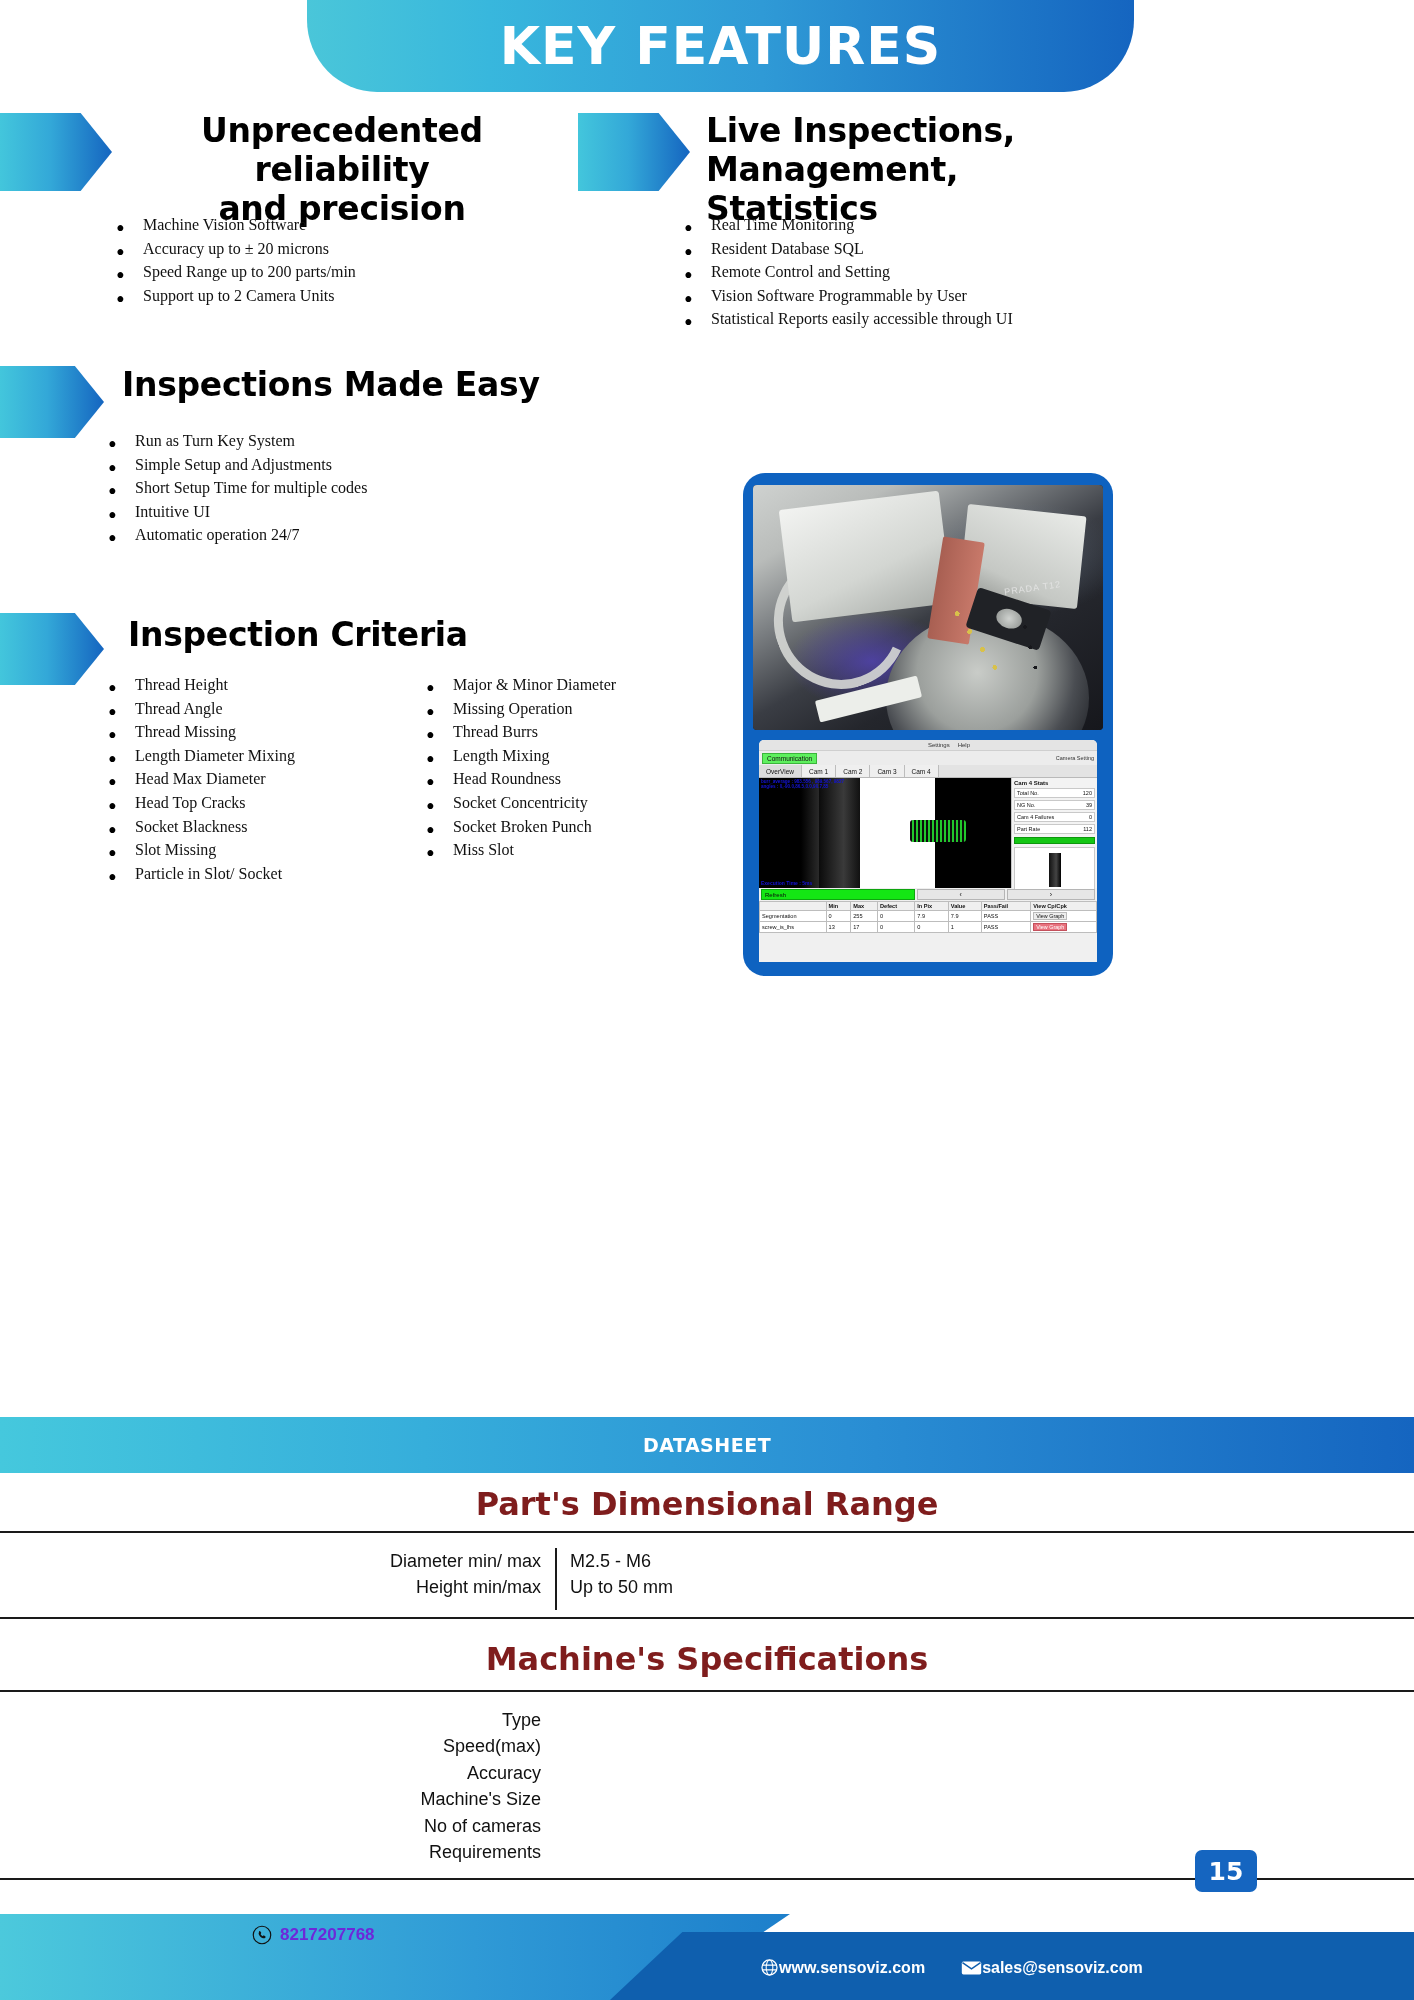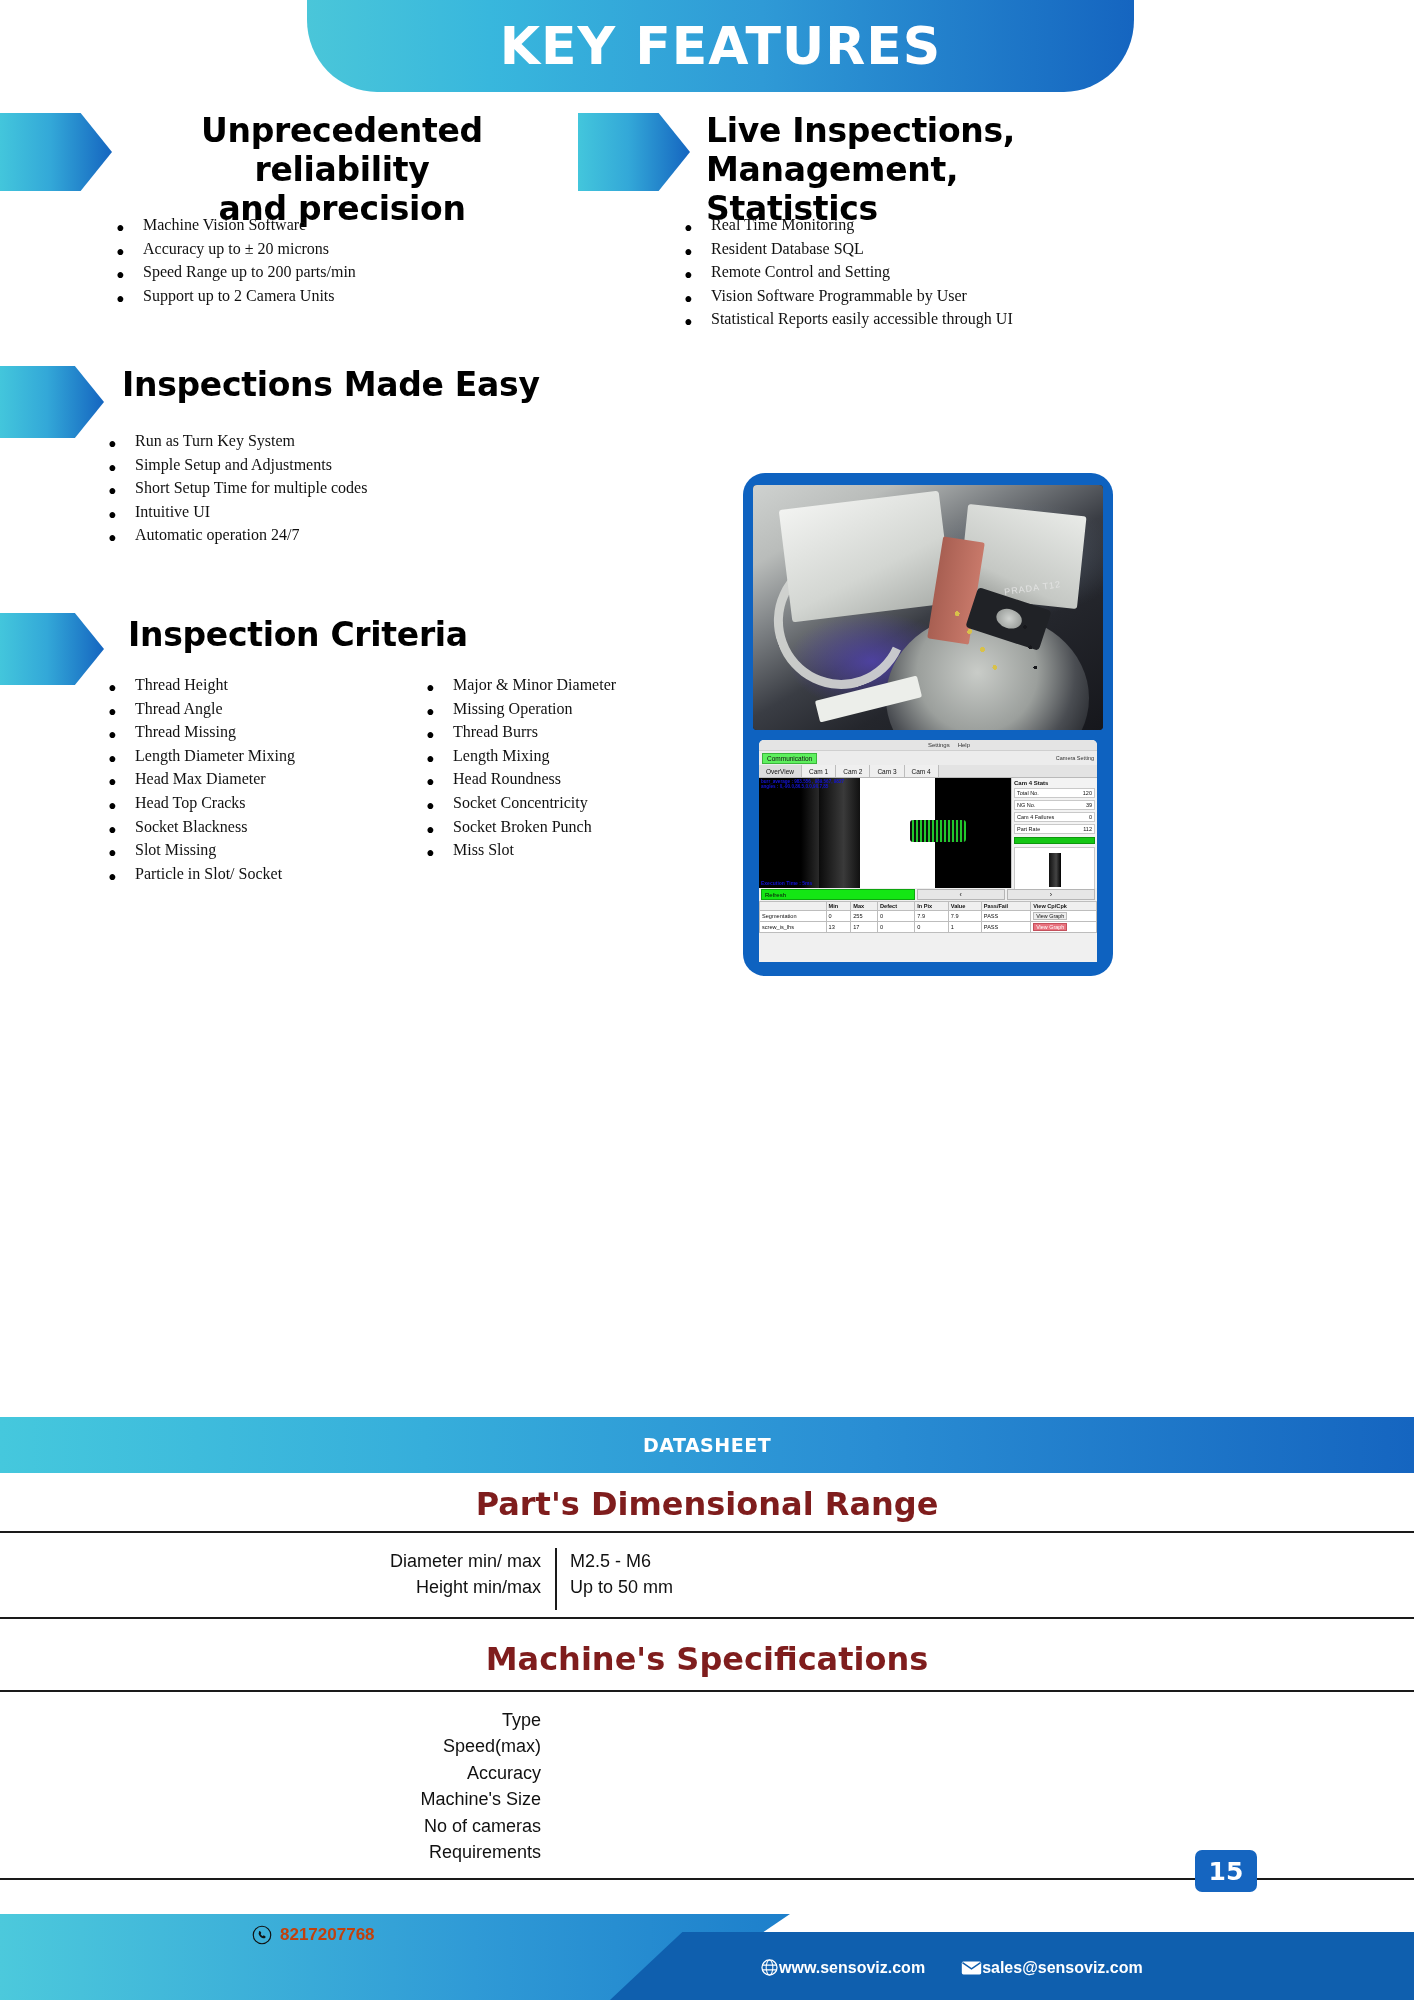--- a/index.html
+++ b/index.html
@@ -225,21 +225,21 @@
     clip-path:polygon(0 0, 100% 0, 84% 100%, 0 100%);
   }
   .foot-right{
     position:absolute; left:610px; top:52px; width:804px; height:68px;
     background:#0f5fae;
     clip-path:polygon(9% 0, 100% 0, 100% 100%, 0 100%);
   }
   .foot-phone{
     position:absolute; left:252px; top:1925px;
     display:flex; align-items:center; gap:8px;
-    font-size:17px; font-weight:bold; color:#c2410c;
+    font-size:17px; font-weight:bold; color:#6d28d9;
   }
   .foot-contacts{
     position:absolute; left:760px; top:1958px;
     display:flex; align-items:center; gap:36px;
     color:#fff; font-size:16px; font-weight:bold;
   }
   .foot-contacts .ci{ display:flex; align-items:center; }
   .pagebadge{
     position:absolute; left:1195px; top:1850px; width:62px; height:42px;
     background:#1565c0; border-radius:7px; color:#fff;

